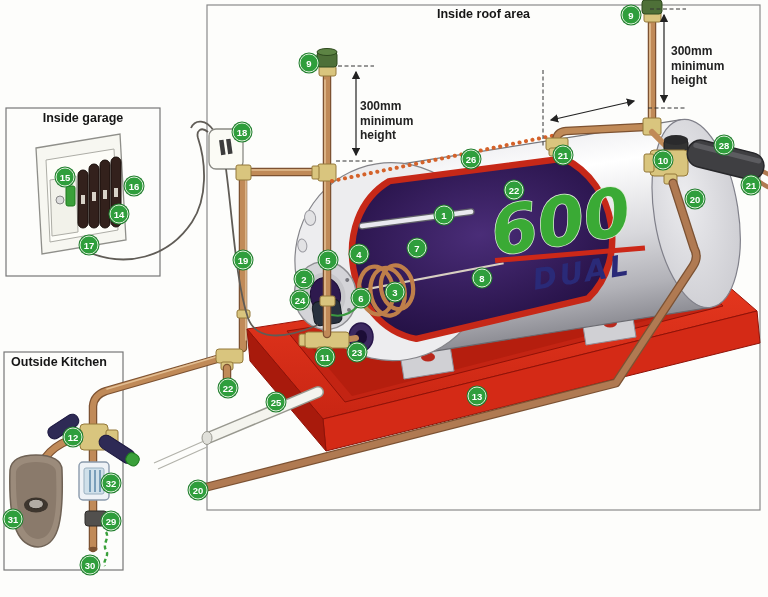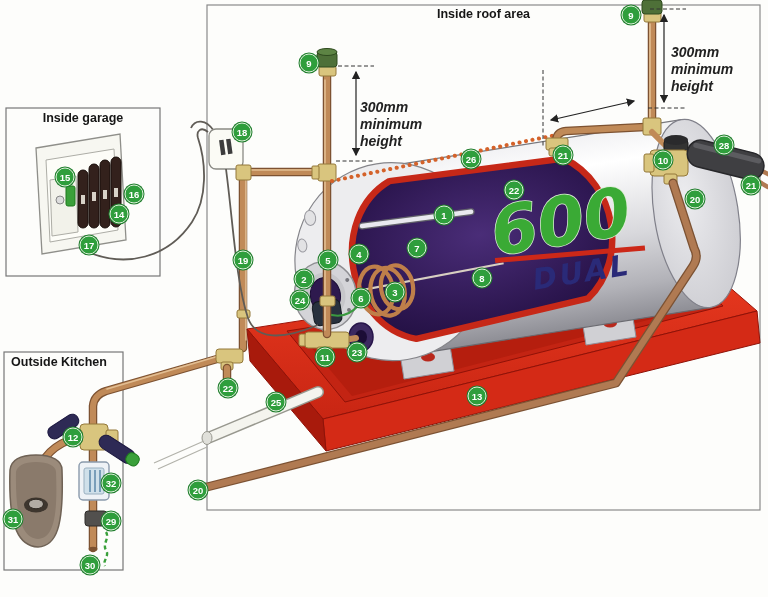--- a/index.html
+++ b/index.html
@@ -1,21 +1,21 @@
 <!DOCTYPE html>
 <html><head>
 <meta charset="utf-8">
 <style>
   html,body{margin:0;padding:0;background:#fff;}
   #stage{position:relative;width:768px;height:597px;background:#fdfdfb;overflow:hidden;
          font-family:"Liberation Sans", sans-serif;}
   #stage svg{position:absolute;left:0;top:0;}
   .lbl{position:absolute;font-weight:bold;color:#161616;}
   .region-lbl{font-size:12.5px;text-align:center;}
-  .dim{position:absolute;font-size:14px;font-weight:600;color:#222;line-height:1.22;font-style:italic;}
+  .dim{position:absolute;font-size:12px;font-weight:600;color:#222;line-height:1.22;}
   .mk{position:absolute;width:17px;height:17px;border-radius:50%;
       background:#2f9e3c;border:1px solid #dff2dc;box-shadow:0 0 0 1px #1f7d2c;
       color:#fff;font-size:9.5px;font-weight:bold;
       display:flex;align-items:center;justify-content:center;
       transform:translate(-50%,-50%);z-index:30;}
   .pipeO{stroke:#7d5231;stroke-width:8.5;fill:none;stroke-linecap:round;stroke-linejoin:round;}
   .pipe {stroke:#c08a58;stroke-width:6;fill:none;stroke-linecap:round;stroke-linejoin:round;}
   .pipeH{stroke:#e8c79c;stroke-width:1.6;fill:none;stroke-linecap:round;stroke-linejoin:round;opacity:.85;}
   .brass{fill:#d9c57e;stroke:#94793a;stroke-width:1;}
   .drainO{stroke:#7c5233;stroke-width:9;fill:none;stroke-linejoin:round;stroke-linecap:round;}
@@ -304,21 +304,21 @@
       <div class="mk" style="left: 417px; top: 248px;">7</div>
       <div class="mk" style="left: 482px; top: 278px;">8</div>
       <div class="mk" style="left: 309px; top: 63px;">9</div>
       <div class="mk" style="left: 631px; top: 15px;">9</div>
       <div class="mk" style="left: 663px; top: 160px;">10</div>
       <div class="mk" style="left: 325px; top: 357px;">11</div>
       <div class="mk" style="left: 73px; top: 437px;">12</div>
       <div class="mk" style="left: 477px; top: 396px;">13</div>
       <div class="mk" style="left: 110px; top: 214px; margin-left: 9px;">14</div>
       <div class="mk" style="left: 65px; top: 177px;">15</div>
-      <div class="mk" style="left: 134px; top: 194px;">16</div>
+      <div class="mk" style="left: 134px; top: 186px;">16</div>
       <div class="mk" style="left: 89px; top: 245px;">17</div>
       <div class="mk" style="left: 242px; top: 132px;">18</div>
       <div class="mk" style="left: 243px; top: 260px;">19</div>
       <div class="mk" style="left: 695px; top: 199px;">20</div>
       <div class="mk" style="left: 198px; top: 490px;">20</div>
       <div class="mk" style="left: 563px; top: 155px;">21</div>
       <div class="mk" style="left: 751px; top: 185px;">21</div>
       <div class="mk" style="left: 514px; top: 190px;">22</div>
       <div class="mk" style="left: 357px; top: 352px;">23</div>
       <div class="mk" style="left: 300px; top: 300px;">24</div>

